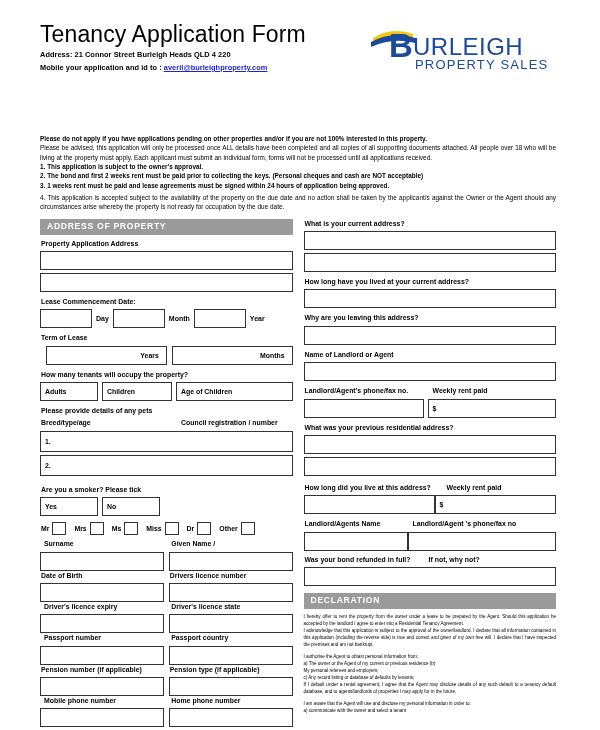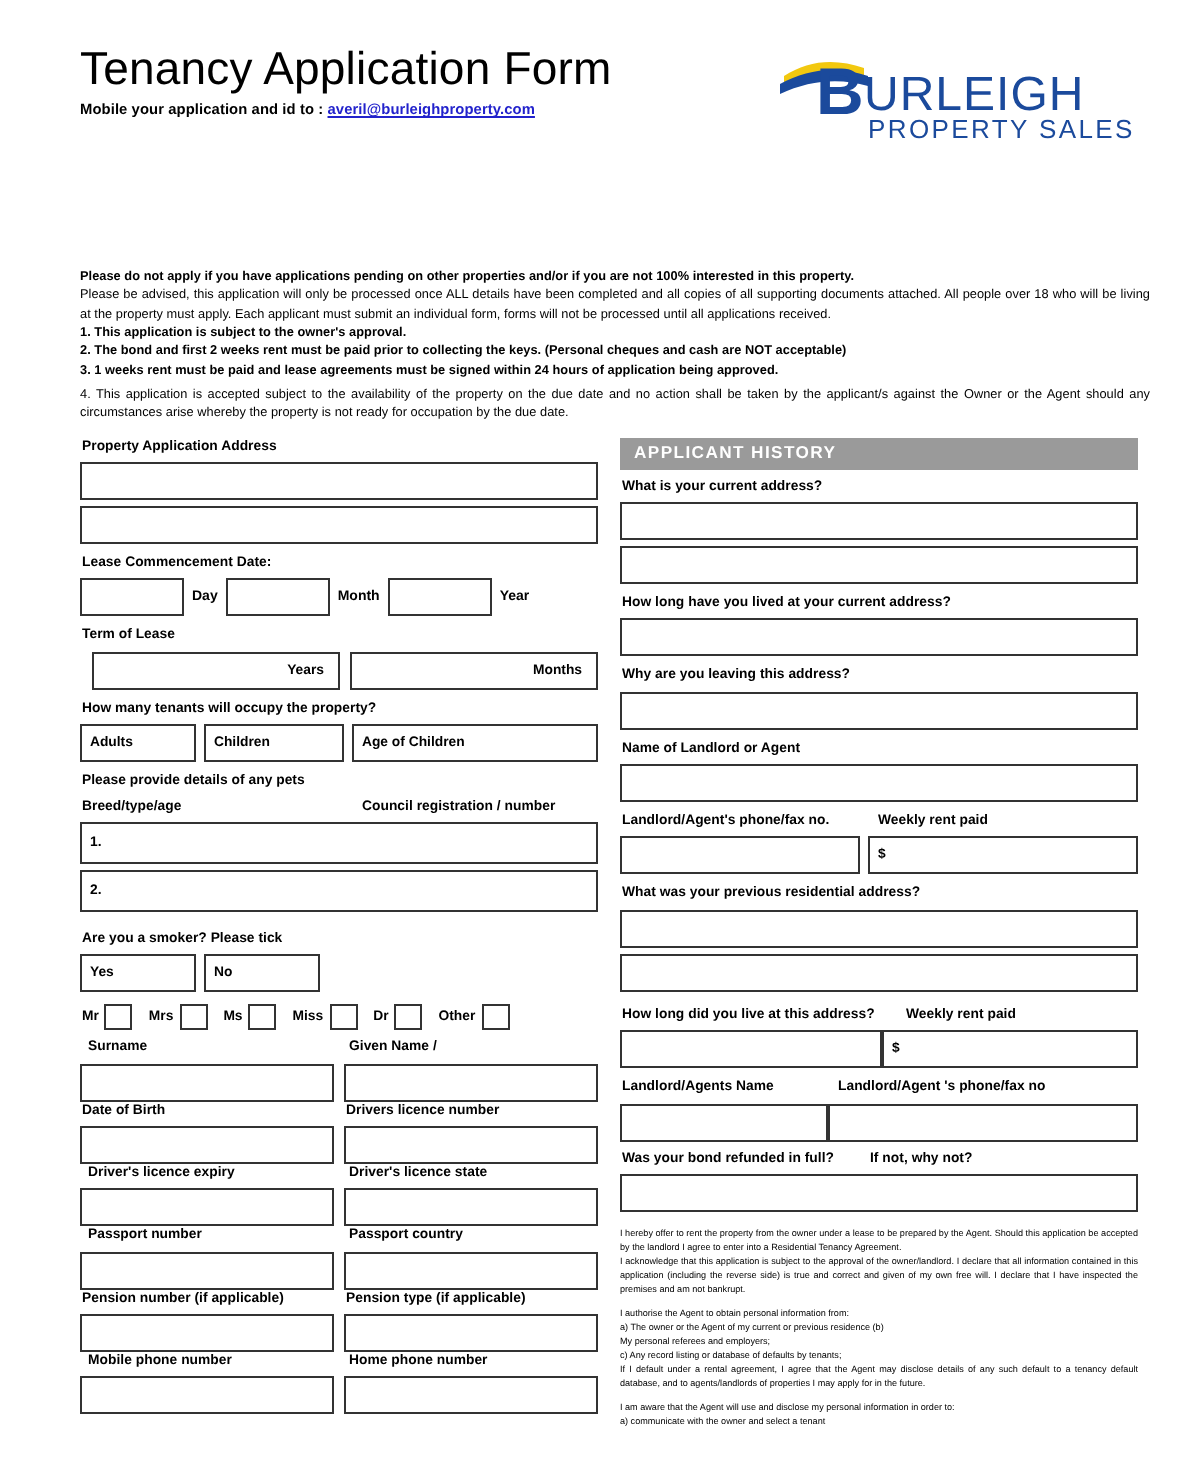--- a/index.html
+++ b/index.html
@@ -4,21 +4,21 @@
 <style>
   * { box-sizing: border-box; }
   html, body { margin:0; padding:0; }
   body {
     width:600px; height:730px;
     background:#ffffff;
     font-family:"Liberation Sans", sans-serif;
     color:#000;
     overflow:hidden;
   }
-  .page { position:relative; width:600px; height:730px; padding:22px 25px 0 40px; }
+  .page { position:relative; width:600px; height:730px; padding:22px 44px 0 40px; }
 
   
   .head { position:relative; height:108px; }
   .title { font-size:23px; font-weight:400; letter-spacing:.1px; line-height:1.05; margin:0 0 3px 0; }
   .addr-line { font-size:7.4px; font-weight:bold; line-height:1.72; letter-spacing:.05px; }
   .addr-line a { color:#2222cc; }
 
   .logo { position:absolute; right:2px; top:2px; width:185px; height:48px; }
   .logo svg { display:block; }
 
@@ -76,20 +76,21 @@
   .decl p { margin:0; }
   .decl p.sp { margin-top:4.5px; }
 </style>
 </head>
 <body>
 
 <div class="page">
 
   <div class="head">
     <h1 class="title">Tenancy Application Form</h1>
+    <div class="addr-line">Address: 21 Connor Street Burleigh Heads QLD 4 220</div>
     <div class="addr-line">
       <span>Mobile your application and id to :</span>
       <a href="#">averil@burleighproperty.com</a>
     </div>
 
     <div class="logo">
       <svg viewBox="0 0 185 48" width="185" height="48">
         <path d="M4 14 C16 6, 30 5, 44 10 L44 16 C30 12, 17 13, 4 19 Z" fill="#f2c80f"></path>
         <path d="M2 18 C16 10, 32 9, 46 14 L46 19 C32 15, 17 16, 2 23 Z" fill="#1b4a9c"></path>
         <text x="20" y="33" font-family="Liberation Sans, sans-serif" font-size="33" font-weight="bold" fill="#1b4a9c">B</text>
@@ -105,20 +106,21 @@
     <p class="b">1. This application is subject to the owner's approval.</p>
     <p class="b">2. The bond and first 2 weeks rent must be paid prior to collecting the keys. (Personal cheques and cash are NOT acceptable)</p>
     <p class="b">3. 1 weeks rent must be paid and lease agreements must be signed within 24 hours of application being approved.</p>
     <p class="sp">4. This application is accepted subject to the availability of the property on the due date and no action shall be taken by the applicant/s against the Owner or the Agent should any circumstances arise whereby the property is not ready for occupation by the due date.</p>
   </div>
 
   <div class="cols">
 
     <div class="col">
 
+      <div class="sec-bar">ADDRESS OF PROPERTY</div>
 
       <div class="lbl">Property Application Address</div>
       <div class="stack">
         <div class="box"></div>
         <div class="box"></div>
       </div>
 
       <div class="lbl pad">Lease Commencement Date:</div>
       <div class="dt">
         <div class="box"></div>
@@ -239,21 +241,20 @@
       </div>
       <div class="two">
         <div class="box"></div>
         <div class="box"></div>
       </div>
 
     </div>
 
     <div class="col">
 
-      <div class="sec-bar">APPLICANT HISTORY</div>
 
       <div class="lbl">What is your current address?</div>
       <div class="stack">
         <div class="box"></div>
         <div class="box"></div>
       </div>
 
       <div class="lbl pad">How long have you lived at your current address?</div>
       <div class="box"></div>
 
@@ -297,20 +298,21 @@
       </div>
 
       <div style="display:flex;margin-top:4px;">
         <div class="lbl" style="width:124px;margin:0 0 2px 1px;">Was your bond refunded in full?</div>
         <div class="lbl" style="margin:0 0 2px 0;">If not, why not?</div>
       </div>
       <div class="box"></div>
 
       <div class="gap6"></div>
 
+      <div class="sec-bar">DECLARATION</div>
 
       <div class="decl">
         <p>I hereby offer to rent the property from the owner under a lease to be prepared by the Agent. Should this application be accepted by the landlord I agree to enter into a Residential Tenancy Agreement.</p>
         <p>I acknowledge that this application is subject to the approval of the owner/landlord. I declare that all information contained in this application (including the reverse side) is true and correct and given of my own free will. I declare that I have inspected the premises and am not bankrupt.</p>
         <p class="sp">I authorise the Agent to obtain personal information from:</p>
         <p>a) The owner or the Agent of my current or previous residence (b)</p>
         <p>My personal referees and employers;</p>
         <p>c) Any record listing or database of defaults by tenants;</p>
         <p>If I default under a rental agreement, I agree that the Agent may disclose details of any such default to a tenancy default database, and to agents/landlords of properties I may apply for in the future.</p>
         <p class="sp">I am aware that the Agent will use and disclose my personal information in order to:</p>

